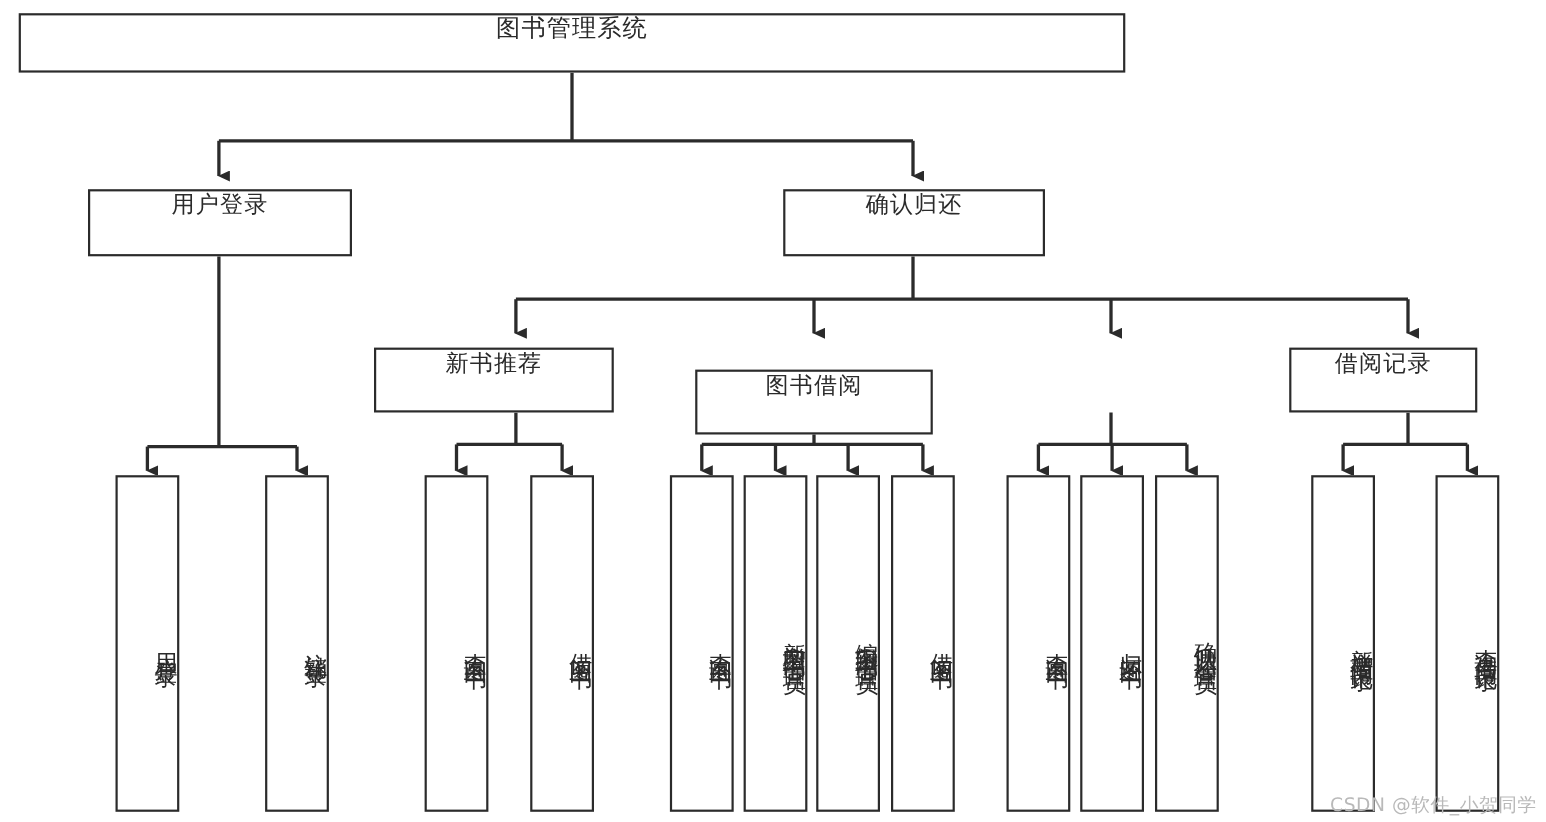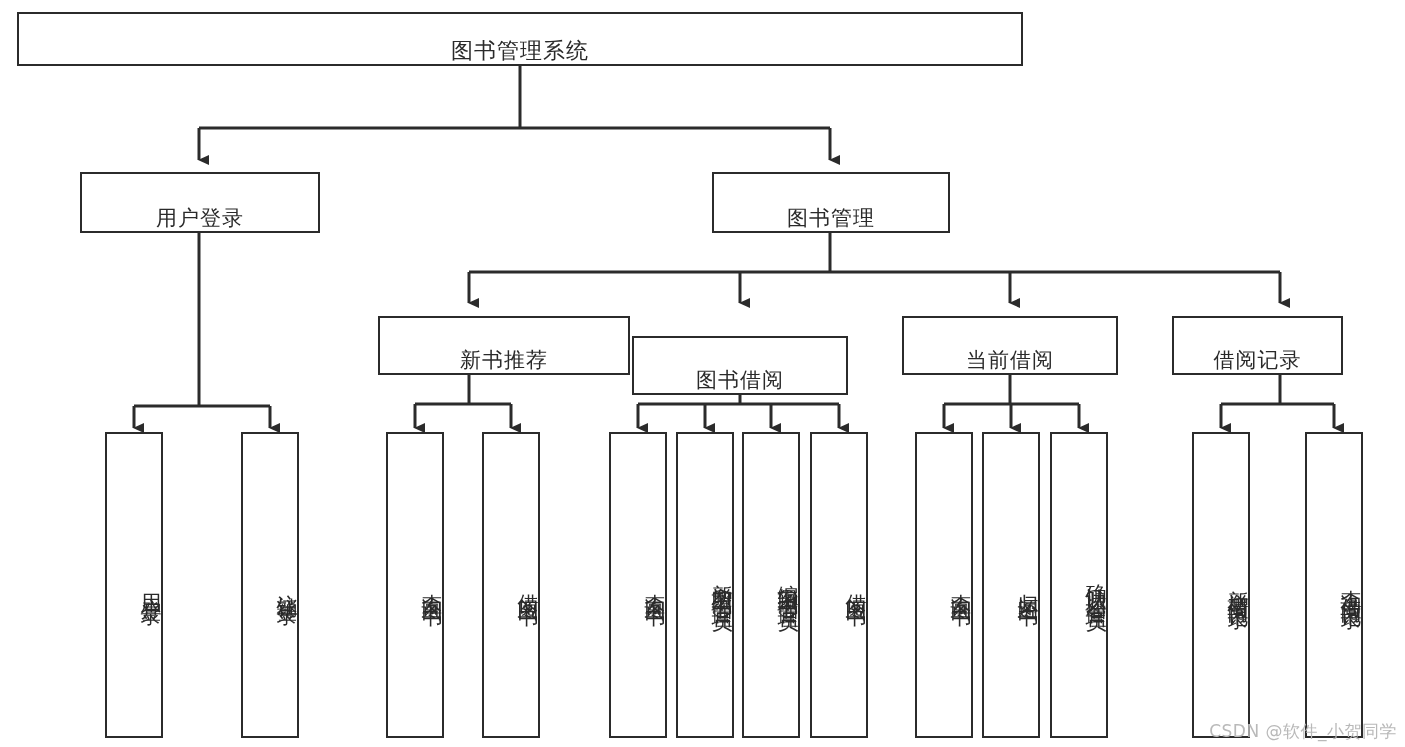--- a/index.html
+++ b/index.html
@@ -21,21 +21,21 @@
     width:1405px;
     height:747px;
     pointer-events:none;
   }
   .node{
     position:absolute;
     box-sizing:border-box;
     background:#ffffff;
     border:2px solid #2b2b2b;
     display:flex;
-    align-items:flex-end;
+    align-items:flex-start;
     justify-content:center;
     text-align:center;
     color:#2a2a2a;
   }
   .node.horiz{
     font-size:21px;
     letter-spacing:1px;
     line-height:1.2;
   }
   .node.root{ font-size:22px; }
@@ -122,31 +122,28 @@
   </svg>
 
   <div class="node horiz root" style="left:17px;top:12px;width:1006px;height:54px;">
     <span>图书管理系统</span>
   </div>
 
   <div class="node horiz" style="left:80px;top:172px;width:240px;height:61px;">
     <span>用户登录</span>
   </div>
   <div class="node horiz" style="left:712px;top:172px;width:238px;height:61px;">
-    <span>图书管理</span>
+    <span>确认归还</span>
   </div>
 
-  <div class="node horiz" style="left:378px;top:316px;width:252px;height:59px;">
+  <div class="node horiz" style="left:340px;top:316px;width:218px;height:59px;">
     <span>新书推荐</span>
   </div>
   <div class="node horiz" style="left:632px;top:316px;width:216px;height:59px;margin-top:20px;">
     <span>图书借阅</span>
-  </div>
-  <div class="node horiz" style="left:902px;top:316px;width:216px;height:59px;">
-    <span>当前借阅</span>
   </div>
   <div class="node horiz" style="left:1172px;top:316px;width:171px;height:59px;">
     <span>借阅记录</span>
   </div>
 
   <div class="node vert" style="left:105px;top:432px;width:58px;height:306px;">
     <span>用户登录</span>
   </div>
   <div class="node vert" style="left:241px;top:432px;width:58px;height:306px;">
     <span>注销登录</span>

